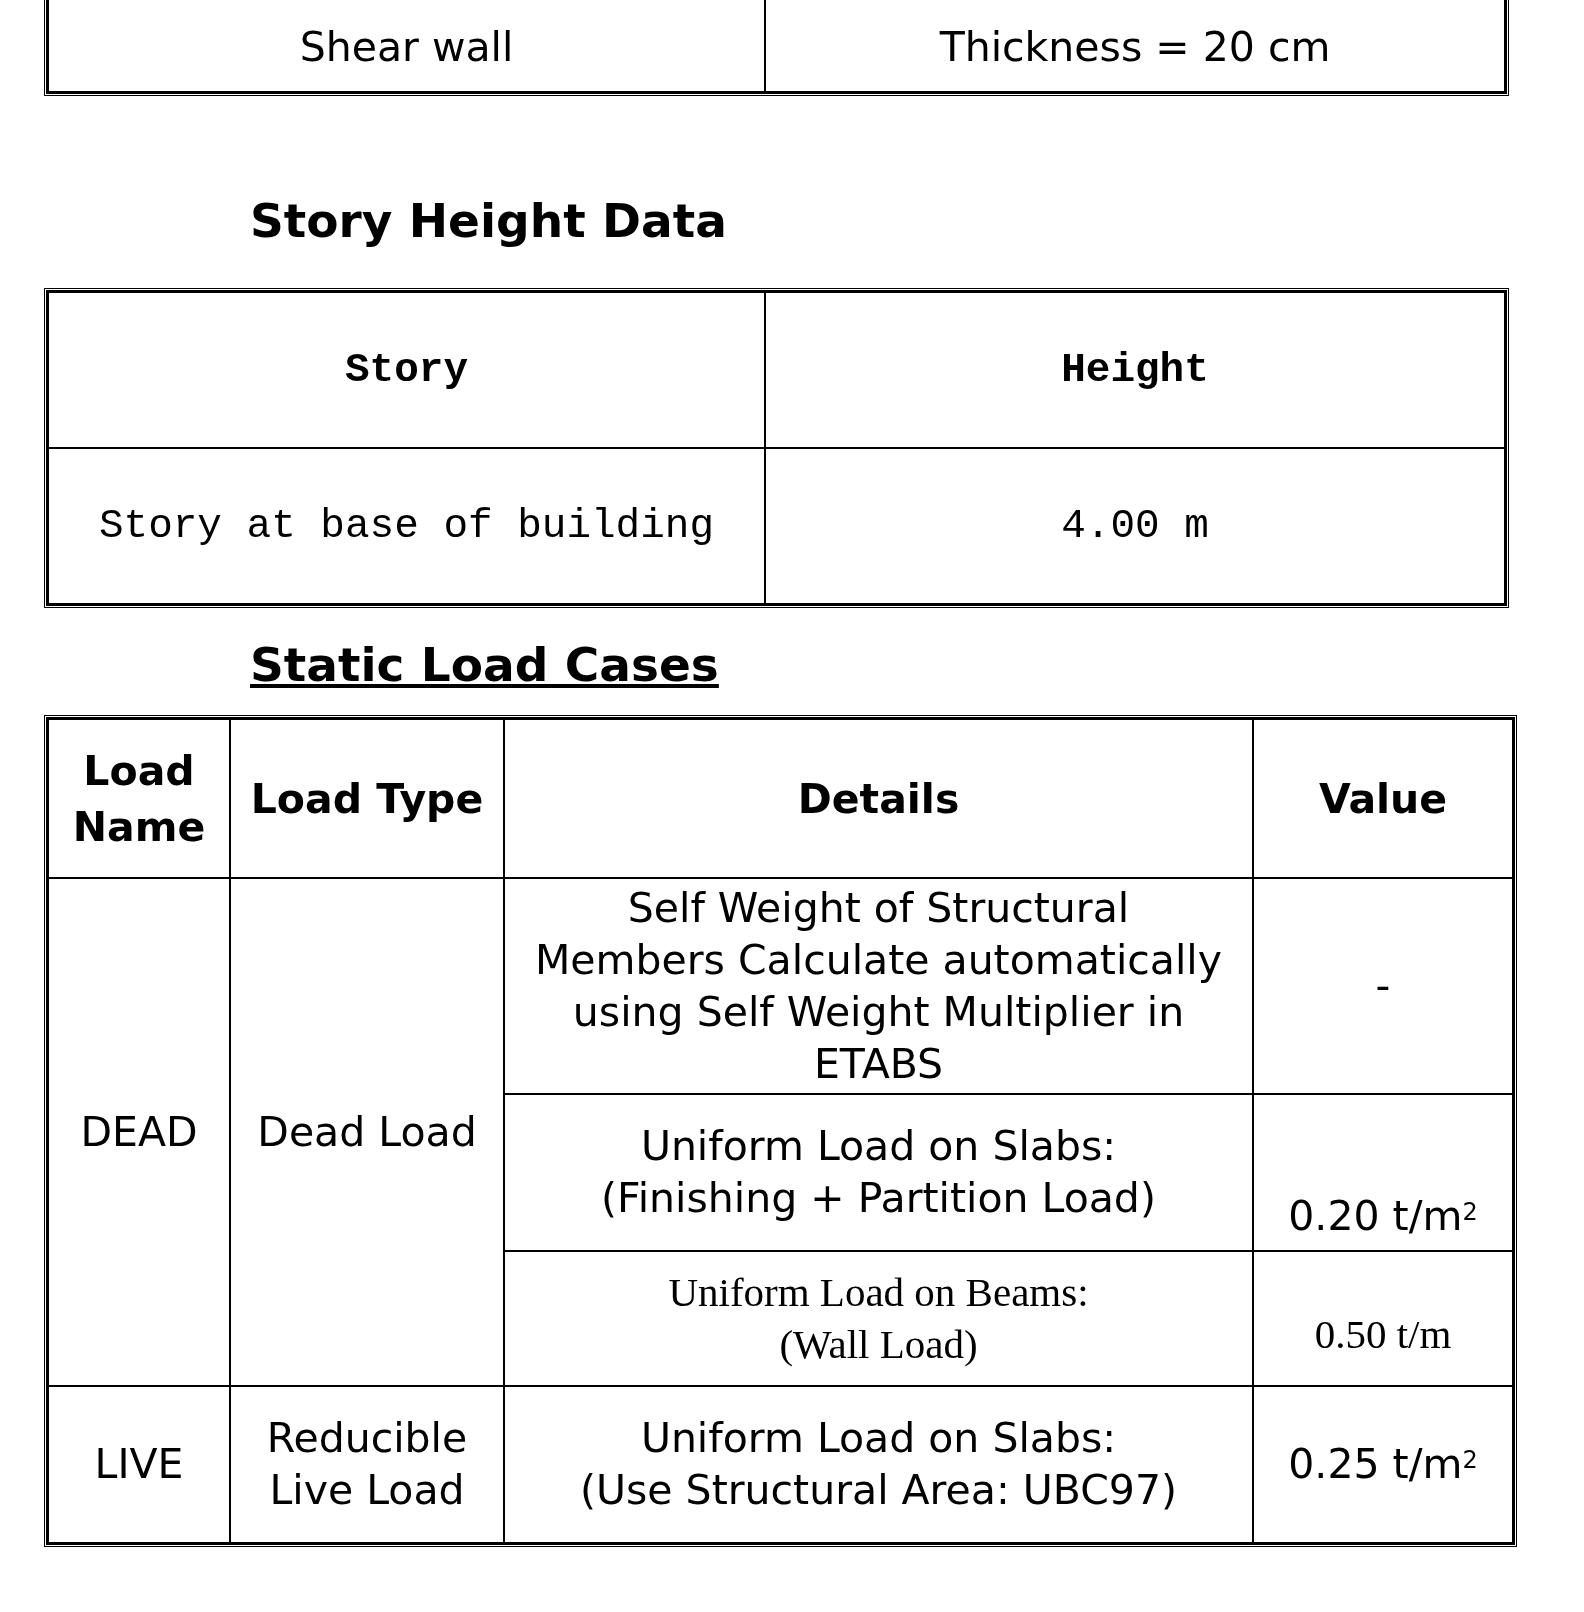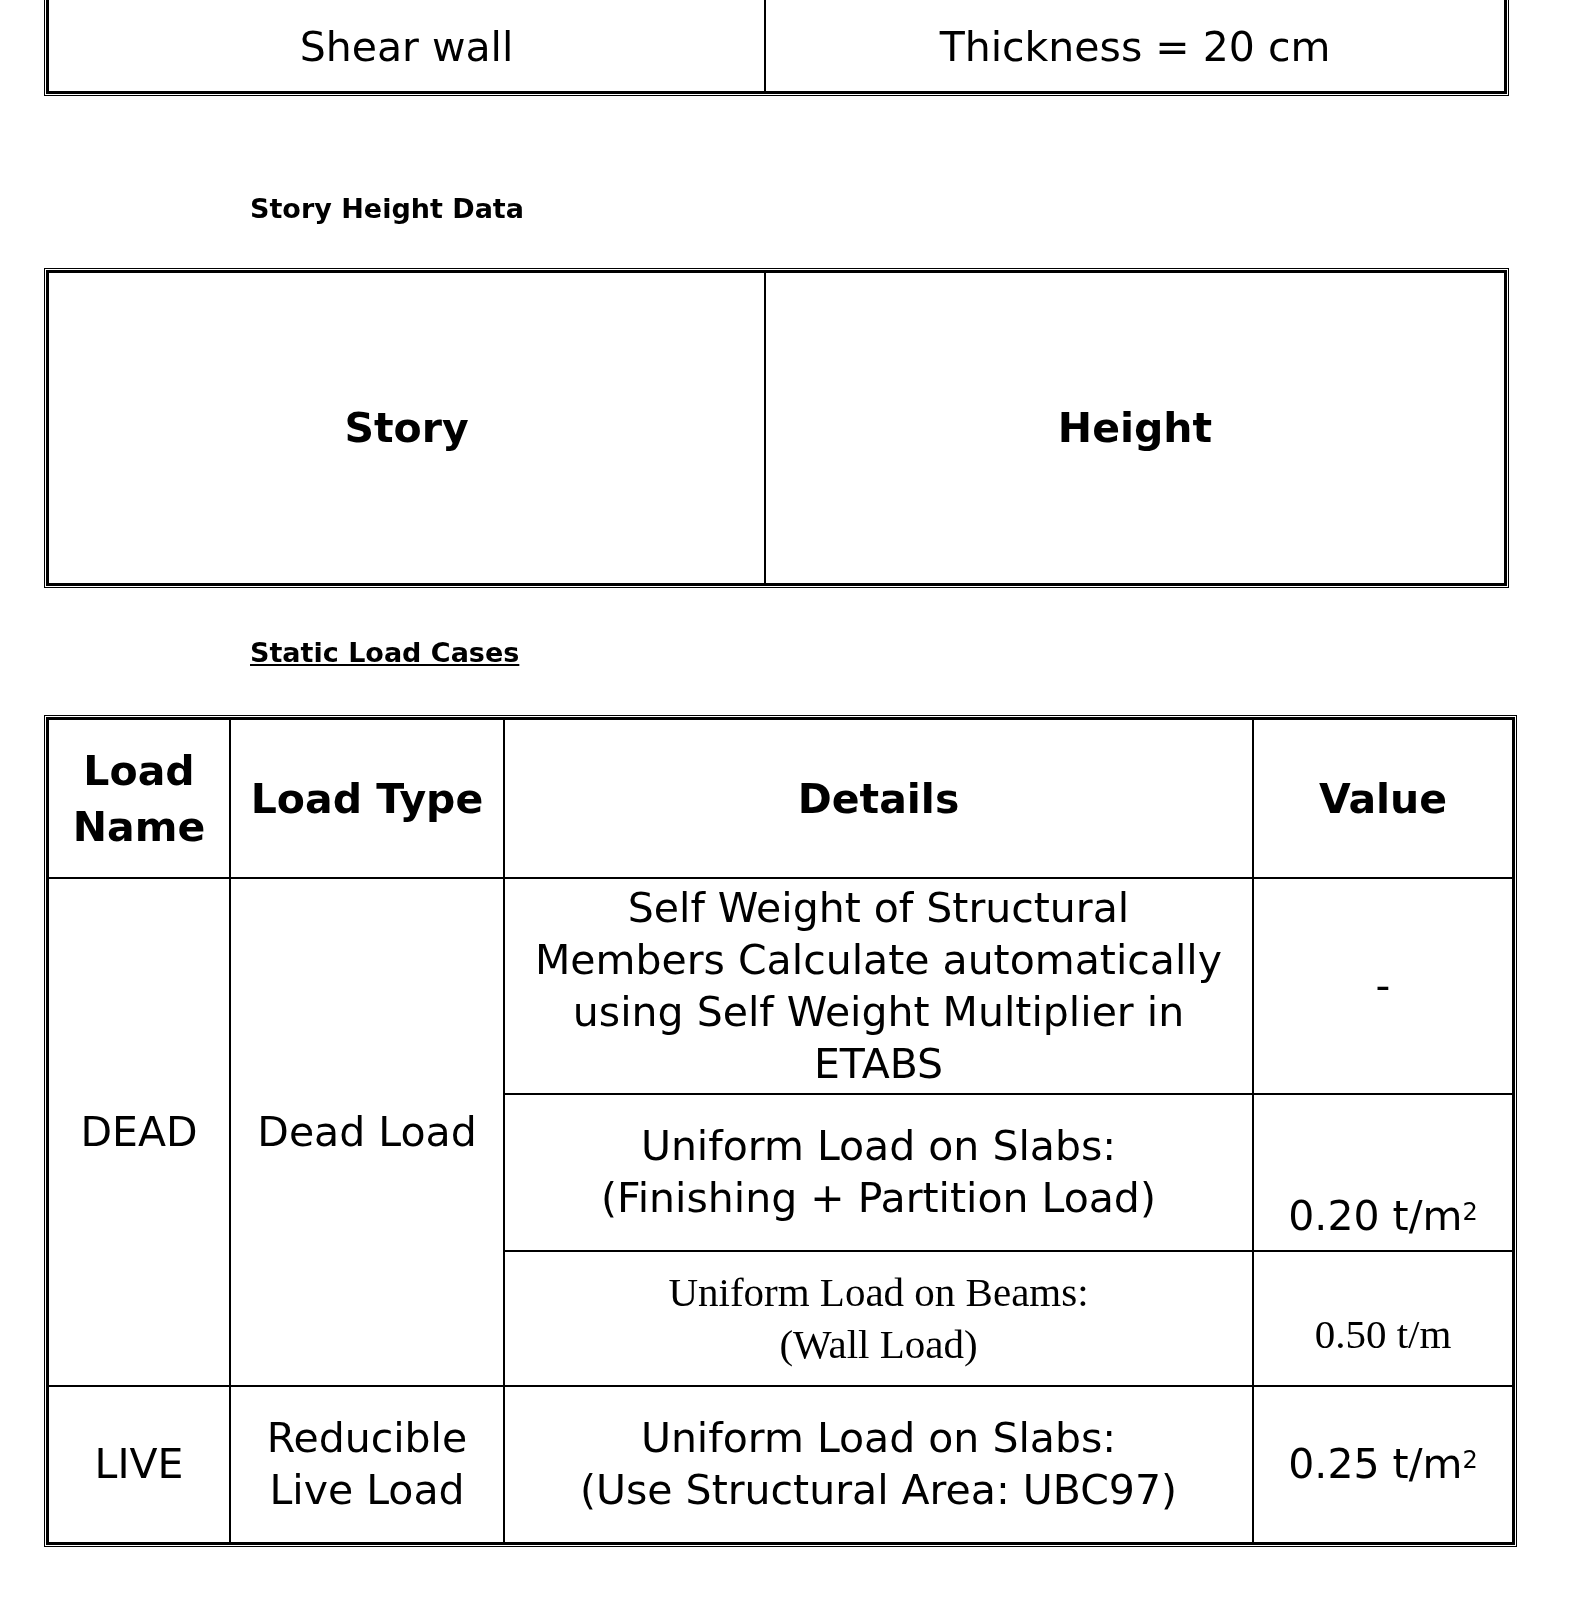--- a/index.html
+++ b/index.html
@@ -1,45 +1,49 @@
 <!DOCTYPE html>
 <html><head>
 <meta charset="utf-8">
 <style>
   html,body{margin:0;padding:0;background:#fff;}
   body{width:1584px;height:1612px;position:relative;overflow:hidden;font-family:"DejaVu Sans","Liberation Sans",sans-serif;color:#000;}
   .tbl{position:absolute;border:3px double #000;box-sizing:border-box;}
   .tbl table{border-collapse:collapse;width:100%;height:100%;}
   .tbl td,.tbl th{border:2px solid #000;text-align:center;vertical-align:middle;font-size:41px;padding:0;line-height:52px;}
   .tbl th{font-weight:bold;}
-  .heading{position:absolute;font-weight:bold;font-size:27px;}
+  .heading{position:absolute;font-weight:bold;font-size:47px;}
   sup{font-size:24px;vertical-align:top;position:relative;top:-4px;}
 </style>
 </head>
 <body>
 
 <div class="tbl" style="left:44px;top:-10px;width:1465px;height:106px;">
   <table>
     <tbody>
         <tr>
       <td style="width:715px;padding-top:8px;">Shear wall</td>
       <td style="padding-top:8px;">Thickness = 20 cm</td>
     </tr>
   </tbody>
     </table>
 </div>
 
 <div class="heading" style="left:250px;top:193px;">Story Height Data</div>
 
-<div class="tbl" style="left:44px;top:268px;width:1465px;height:320px;">
+<div class="tbl" style="left:44px;top:288px;width:1465px;height:320px;font-family:Liberation Mono, monospace;">
   <table>
     <tbody>
         <tr>
       <th style="width:715px;">Story</th>
       <th>Height</th>
+    </tr>
+    <tr>
+      <td>Story at base of building</td>
+      <td>4.00 m</td>
     </tr>
   </tbody>
     </table>
 </div>
 
 <div class="heading" style="left:250px;top:637px;text-decoration:underline;">Static Load Cases</div>
 
 <div class="tbl" style="left:44px;top:715px;width:1473px;height:832px;">
   <table>
     <tbody>

